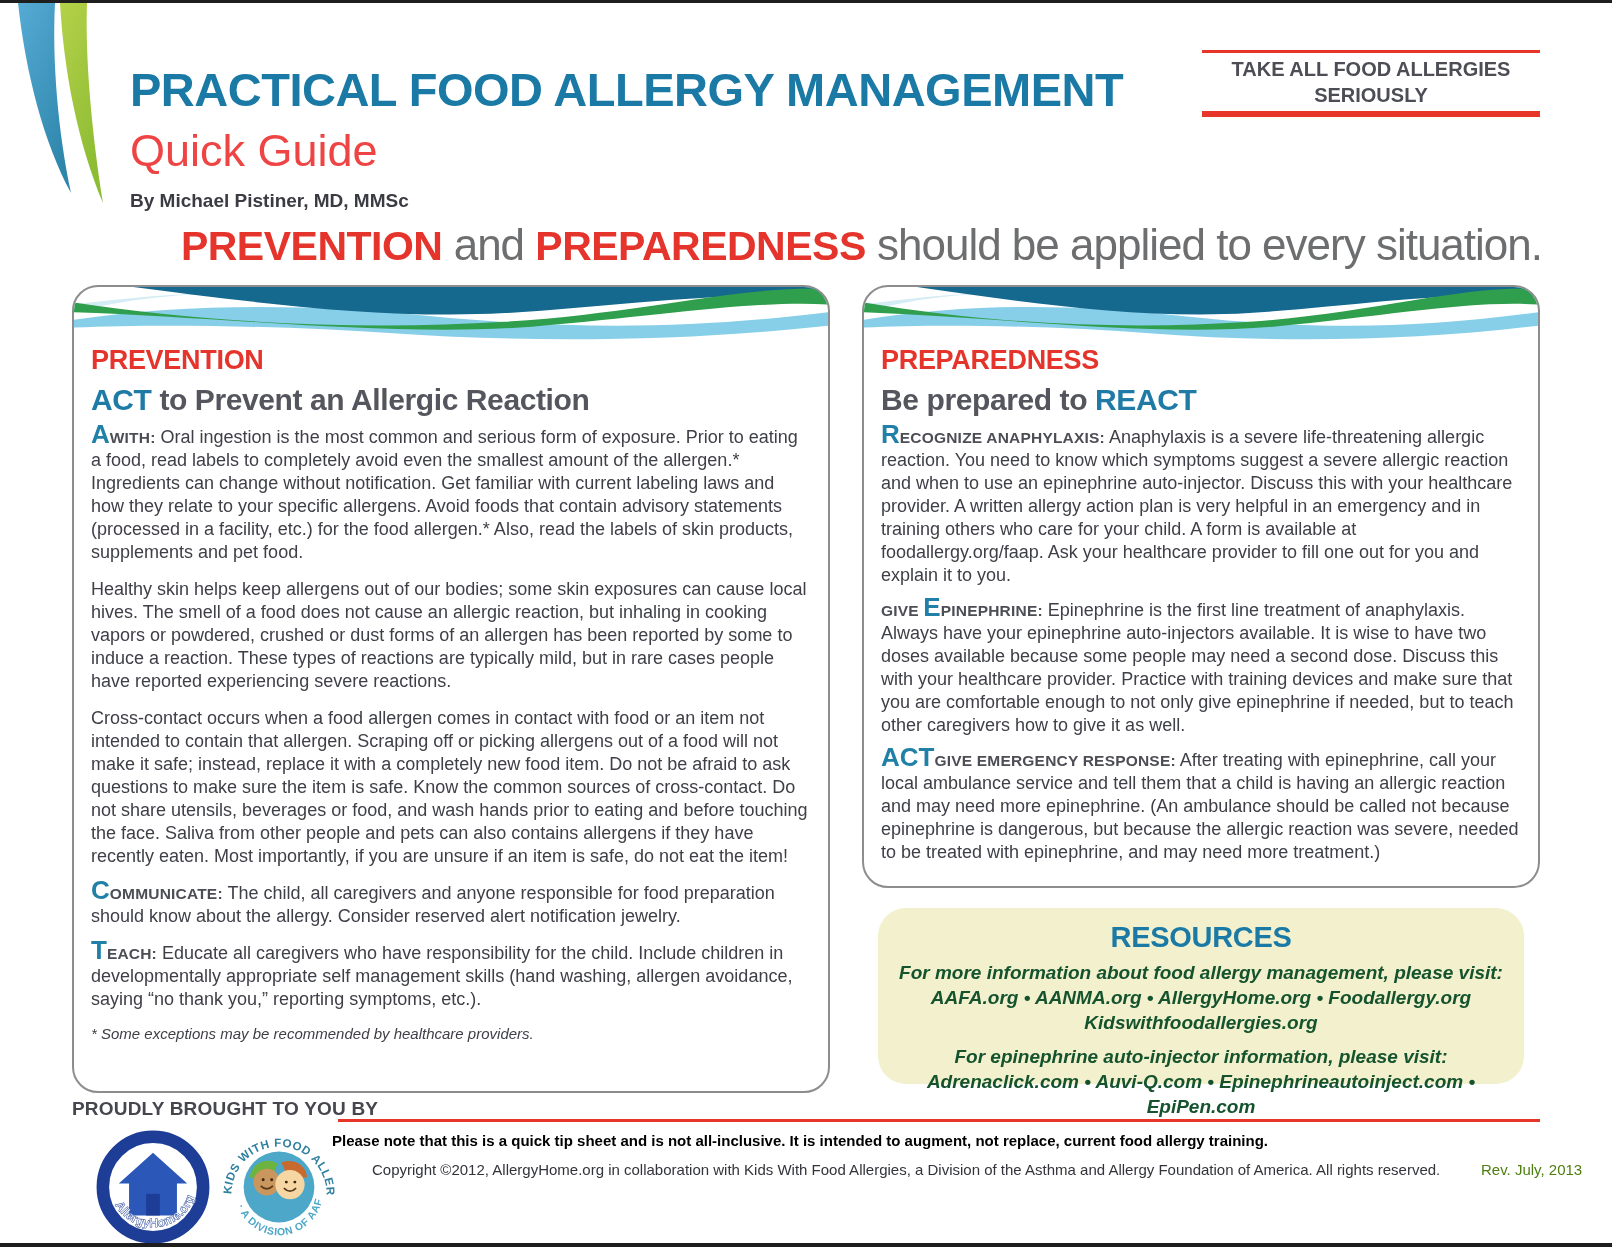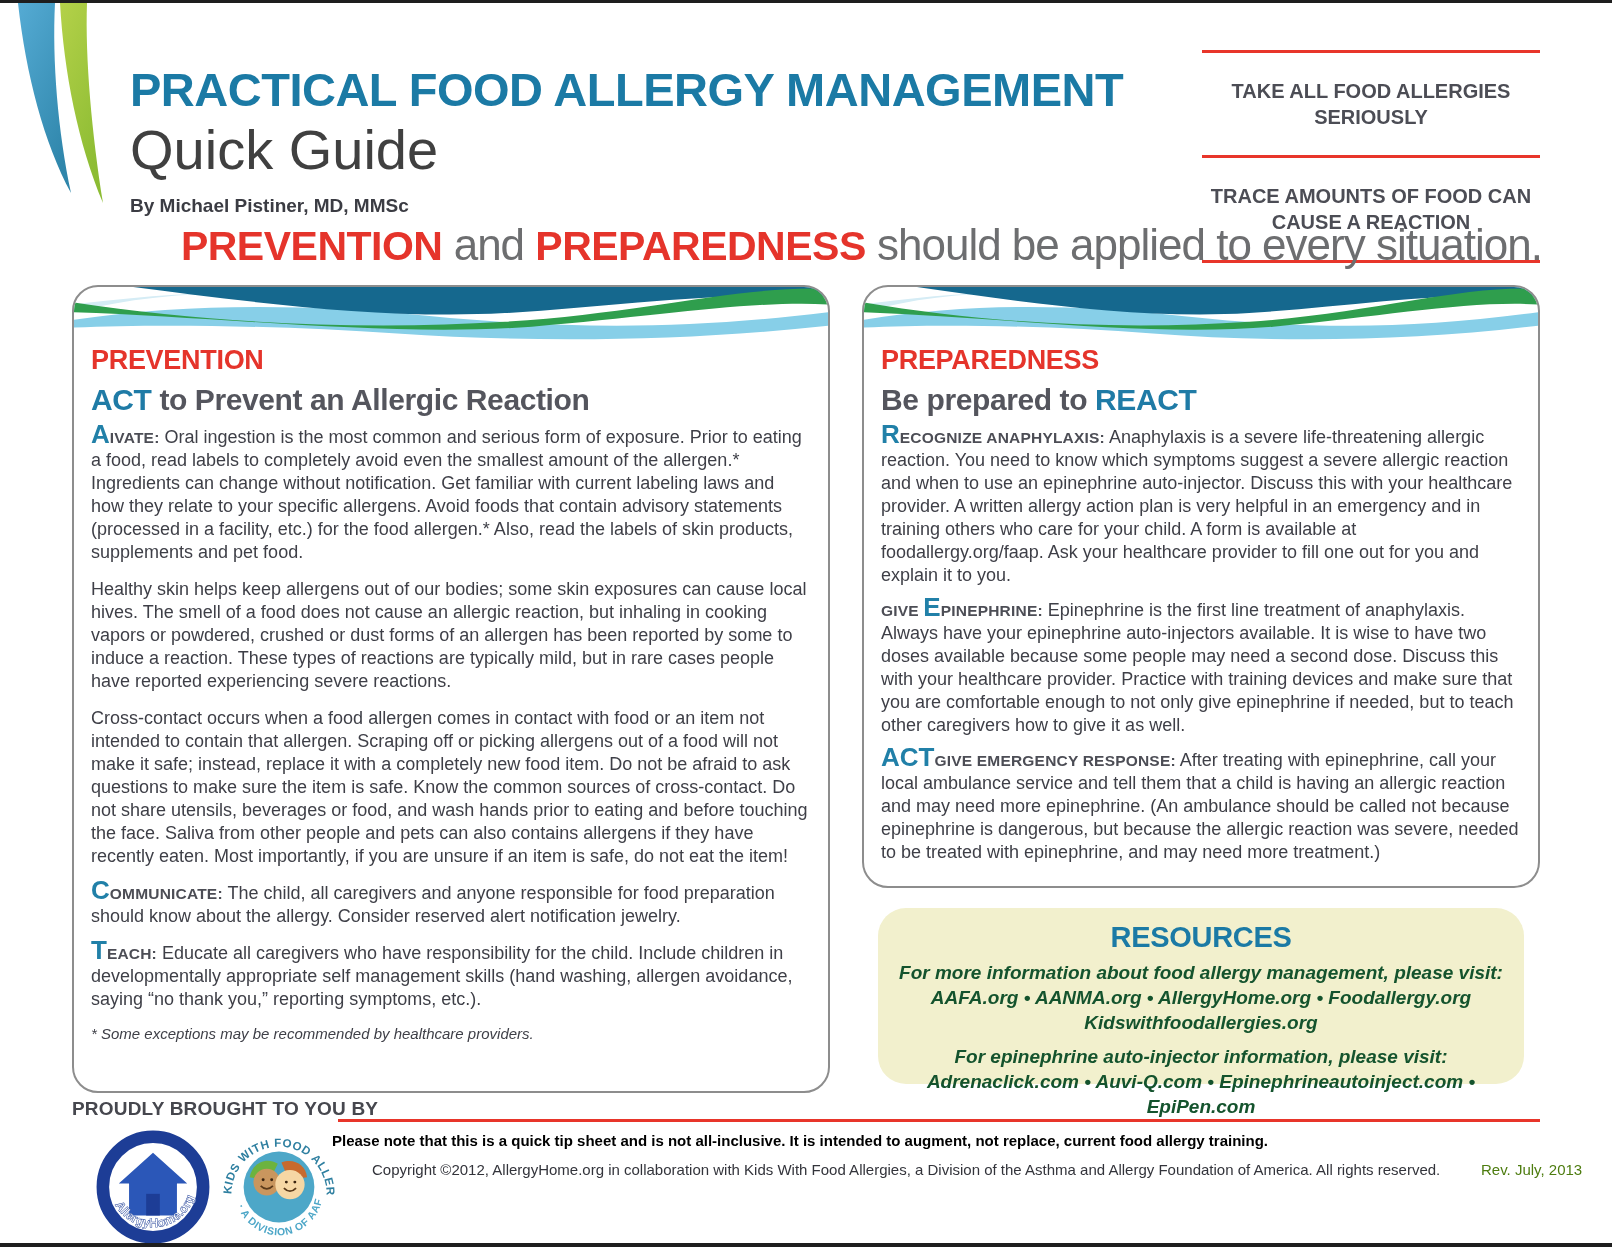--- a/index.html
+++ b/index.html
@@ -8,26 +8,26 @@
     position:relative; width:1612px; height:1250px; background:#ffffff;
     font-family:"Liberation Sans", sans-serif; overflow:hidden; margin:0 auto;
   }
   .edge-top    { position:absolute; left:0; top:0; width:100%; height:3px; background:#1e1e1e; }
   .edge-bottom { position:absolute; left:0; top:1243px; width:100%; height:4px; background:#1e1e1e; }
 
   
   .leaf { position:absolute; left:8px; top:3px; }
   .header-text { position:absolute; left:130px; top:62px; }
   .title    { font-size:47px; font-weight:800; color:#1b7aa5; letter-spacing:-0.5px; }
-  .subtitle { font-size:56px; font-weight:400; color:#404040; margin-top:0; }
+  .subtitle { font-size:45px; font-weight:400; color:#ef4444; margin-top:8px; }
   .byline   { font-size:19px; font-weight:700; color:#3b3c43; margin-top:13px; }
 
   .facts { position:absolute; left:1202px; top:50px; width:338px; text-align:center; }
   .facts .rule { height:3px; background:#e8352a; }
-  .facts .fact { font-size:20px; font-weight:700; color:#4c4d55; line-height:26px; padding:25px 4px; }
+  .facts .fact { font-size:20px; font-weight:700; color:#4c4d55; line-height:26px; padding:3px 4px; }
 
   
   .banner { position:absolute; left:72px; top:220px; width:1470px; white-space:nowrap;text-align:right; }
   .banner .red  { font-size:41px; font-weight:800; color:#e5342b; letter-spacing:-0.5px; }
   .banner .gray { font-size:44px; font-weight:400; color:#6d6e70; letter-spacing:-1px; }
 
   
   .box { position:absolute; border:2px solid #8d8d8d; border-radius:26px; background:#fff; overflow:hidden; }
   .box-left  { left:72px;  top:285px; width:758px; height:808px; }
   .box-right { left:862px; top:285px; width:678px; height:603px; }
@@ -81,37 +81,36 @@
   <div class="header-text">
     <div class="title">PRACTICAL FOOD ALLERGY MANAGEMENT</div>
     <div class="subtitle">Quick Guide</div>
     <div class="byline">By Michael Pistiner, MD, MMSc</div>
   </div>
 
   <div class="facts">
     <div class="rule"></div>
     <div class="fact">TAKE ALL FOOD ALLERGIES SERIOUSLY</div>
     <div class="rule"></div>
-    <div class="fact">TRACE AMOUNTS OF FOOD CAN CAUSE A REACTION</div>
     <div class="rule"></div>
   </div>
 
   <div class="banner"><span class="red">PREVENTION</span><span class="gray"> and </span><span class="red">PREPAREDNESS</span><span class="gray"> should be applied to every situation.</span></div>
 
   <div class="box box-left">
     <svg class="wave" viewBox="0 0 700 60" preserveAspectRatio="none">
       <path fill="#d5ecf5" d="M0,26 C70,6 150,2 240,10 C150,0 60,10 0,18 Z"></path>
       <path fill="#87cfe8" d="M0,34 C110,16 220,18 330,30 C460,44 570,44 700,26 L700,40 C570,56 430,58 300,48 C190,40 80,38 0,42 Z"></path>
       <path fill="#15688e" d="M55,0 L700,0 L700,10 C600,4 505,20 400,27 C285,34 160,15 55,0 Z"></path>
       <path fill="#2f9e4d" d="M0,16 C130,38 270,45 400,36 C530,27 620,-2 700,2 L700,18 C625,14 545,30 425,41 C295,52 140,31 0,26 Z"></path>
     </svg>
     <div class="box-content">
       <div class="sec-label">PREVENTION</div>
       <div class="sec-heading"><span class="accent">ACT</span><span> to Prevent an Allergic Reaction</span></div>
-      <p class="para"><span class="lead-big">A</span><span class="caps">IVATE:</span>
+      <p class="para"><span class="lead-big">A</span><span class="caps">WITH:</span>
         <span>Oral ingestion is the most common and serious form of exposure. Prior to eating a food, read labels to completely avoid even the smallest amount of the allergen.* Ingredients can change without notification. Get familiar with current labeling laws and how they relate to your specific allergens. Avoid foods that contain advisory statements (processed in a facility, etc.) for the food allergen.* Also, read the labels of skin products, supplements and pet food.</span></p>
       <p class="para"><span>Healthy skin helps keep allergens out of our bodies; some skin exposures can cause local hives. The smell of a food does not cause an allergic reaction, but inhaling in cooking vapors or powdered, crushed or dust forms of an allergen has been reported by some to induce a reaction. These types of reactions are typically mild, but in rare cases people have reported experiencing severe reactions.</span></p>
       <p class="para"><span>Cross-contact occurs when a food allergen comes in contact with food or an item not intended to contain that allergen. Scraping off or picking allergens out of a food will not make it safe; instead, replace it with a completely new food item. Do not be afraid to ask questions to make sure the item is safe. Know the common sources of cross-contact. Do not share utensils, beverages or food, and wash hands prior to eating and before touching the face. Saliva from other people and pets can also contains allergens if they have recently eaten. Most importantly, if you are unsure if an item is safe, do not eat the item!</span></p>
       <p class="para"><span class="lead-big">C</span><span class="caps">OMMUNICATE:</span>
         <span>The child, all caregivers and anyone responsible for food preparation should know about the allergy. Consider reserved alert notification jewelry.</span></p>
       <p class="para"><span class="lead-big">T</span><span class="caps">EACH:</span>
         <span>Educate all caregivers who have responsibility for the child. Include children in developmentally appropriate self management skills (hand washing, allergen avoidance, saying “no thank you,” reporting symptoms, etc.).</span></p>
       <div class="footnote">* Some exceptions may be recommended by healthcare providers.</div>
     </div>
   </div>

